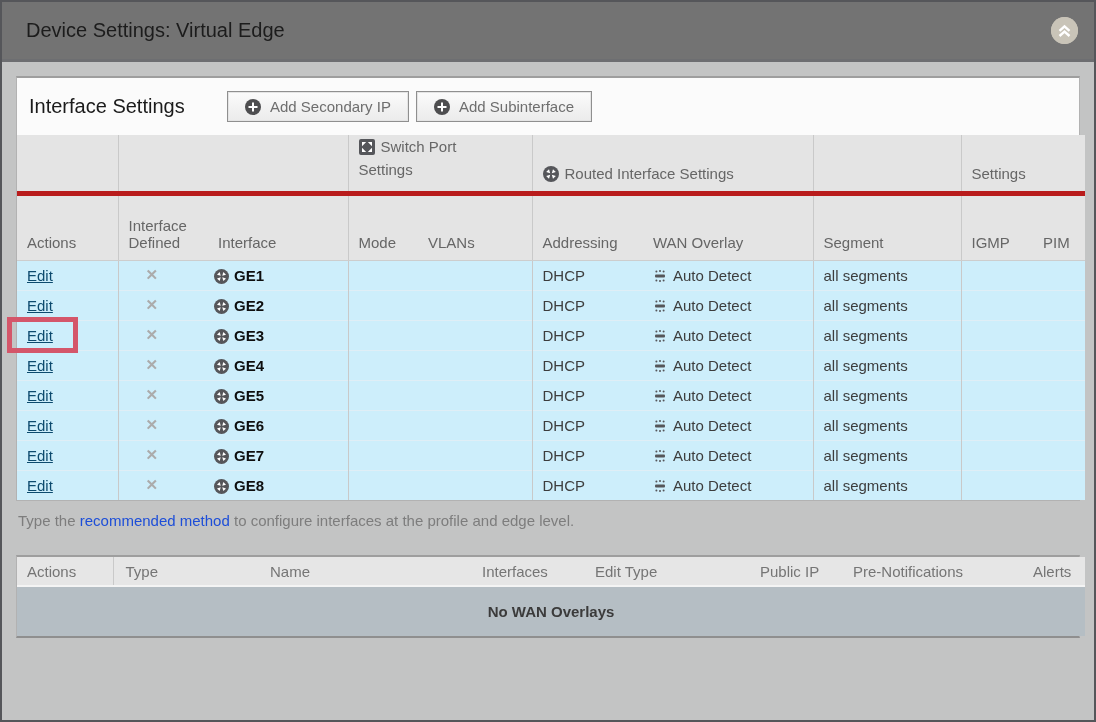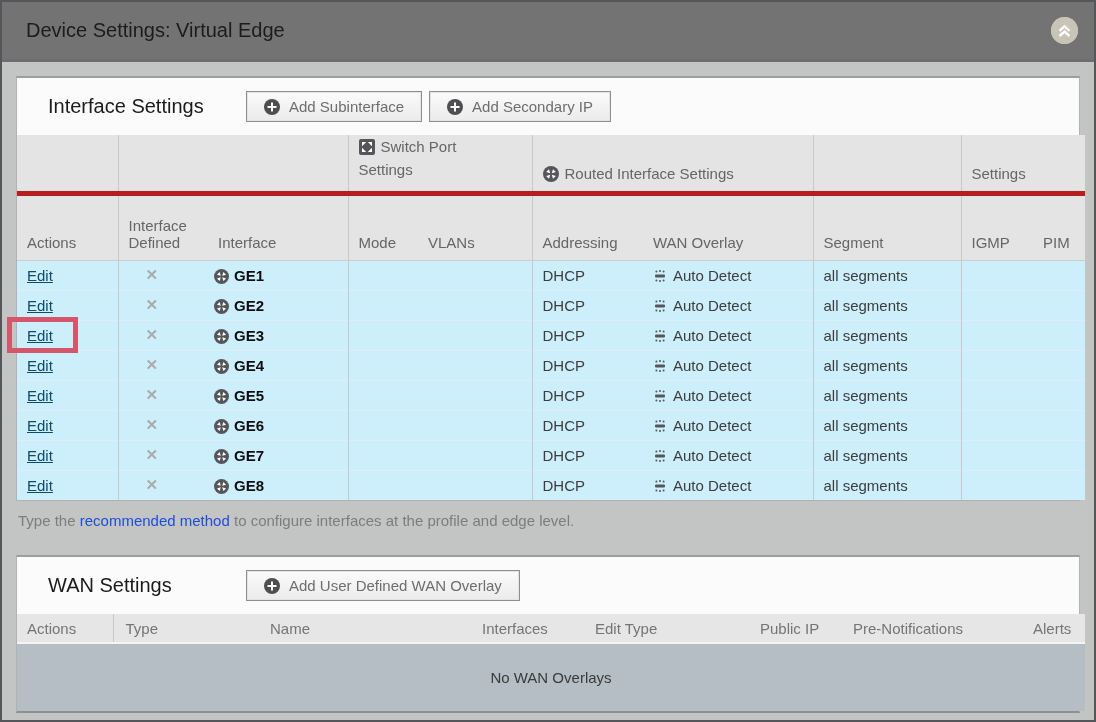--- a/index.html
+++ b/index.html
@@ -15,21 +15,21 @@
     display:flex; align-items:center; padding:0 16px 0 24px;
   }
   .titlebar .ttl { flex:1; font-size:20px; color:#1c1c1c; font-weight:400; }
   .collapse-btn {
     width:27px; height:27px; border-radius:50%; background:#c9c4b8;
     border:none; display:flex; align-items:center; justify-content:center; cursor:pointer;
   }
   
   .content { padding:14px 14px 0 14px; }
   .panel { background:#fbfbfb; border:1px solid #b2b2b2; border-top:2px solid #9e9e9e; }
-  .panel-head { display:flex; align-items:center; padding:13px 0 13px 31px; }
+  .panel-head { display:flex; align-items:center; padding:13px 0 13px 12px; }
   .panel-title { font-size:20px; color:#1b1b1b; width:198px; flex:none; }
   .btn {
     display:inline-flex; align-items:center; gap:9px; height:31px; padding:0 17px;
     background:linear-gradient(#fbfbfb,#ebebeb); border:1px solid #8f8f8f;
     box-shadow:inset 0 0 0 1px #e4e4e4; margin-right:7px;
     color:#6e6e6e; font-size:15px; cursor:pointer; white-space:nowrap;
   }
   svg { display:block; }
   .inl { display:inline-block; vertical-align:middle; }
   
@@ -61,22 +61,22 @@
   
   .note { margin:11px 2px 26px 2px; font-size:15px; color:#7d7d7d; }
   .note a { color:#1d4ed8; text-decoration:none; cursor:pointer; }
   
   .wan-table thead th {
     background:#e6e6e6; color:#757575; font-size:15px; font-weight:400;
     height:29px; text-align:left; padding:0 0 0 12px; vertical-align:middle;
   }
   .wan-table thead th:first-child { padding-left:10px; }
   .wan-empty td {
-    background:#b5bec4; height:68px; text-align:center;
-    color:#3b3b3b; font-size:15px; border-top:2px solid #f4f4f4;
+    background:#b5bec4; height:50px; text-align:center;
+    color:#3b3b3b; font-size:15px; border-top:2px solid #f4f4f4;font-weight:bold;
   }
   .panel.wan { border-bottom:2px solid #8f8f8f; }
 </style>
 </head>
 <body>
 
 <div class="screen">
 
   <div class="titlebar">
     <div class="ttl">Device Settings: Virtual Edge</div>
@@ -97,31 +97,31 @@
       <div class="panel-head">
         <span class="panel-title">Interface Settings</span>
         <button class="btn">
           <span>
             <svg width="16" height="16" viewBox="0 0 16 16">
               <circle cx="8" cy="8" r="8" fill="#4e4e50"></circle>
               <rect x="7" y="3.5" width="2" height="9" fill="#ffffff"></rect>
               <rect x="3.5" y="7" width="9" height="2" fill="#ffffff"></rect>
             </svg>
           </span>
-          <span>Add Subinterface</span>
+          <span>Add Secondary IP</span>
         </button>
         <button class="btn">
           <span>
             <svg width="16" height="16" viewBox="0 0 16 16">
               <circle cx="8" cy="8" r="8" fill="#4e4e50"></circle>
               <rect x="7" y="3.5" width="2" height="9" fill="#ffffff"></rect>
               <rect x="3.5" y="7" width="9" height="2" fill="#ffffff"></rect>
             </svg>
           </span>
-          <span>Add Secondary IP</span>
+          <span>Add Subinterface</span>
         </button>
       </div>
 
       <table class="iface-table">
         <colgroup>
           <col style="width:101px">
             <col style="width:90px">
             <col style="width:140px">
           <col style="width:70px">
             <col style="width:114px">
@@ -484,33 +484,20 @@
   </tr>
           </tbody>
       </table>
     </div>
 
     <div class="note">
       <span>Type the </span><a>recommended method</a><span> to configure interfaces at the profile and edge level.</span>
     </div>
 
     <div class="panel wan">
-      <div class="panel-head">
-        <span class="panel-title">WAN Settings</span>
-        <button class="btn">
-          <span>
-            <svg width="16" height="16" viewBox="0 0 16 16">
-              <circle cx="8" cy="8" r="8" fill="#4e4e50"></circle>
-              <rect x="7" y="3.5" width="2" height="9" fill="#ffffff"></rect>
-              <rect x="3.5" y="7" width="9" height="2" fill="#ffffff"></rect>
-            </svg>
-          </span>
-          <span>Add User Defined WAN Overlay</span>
-        </button>
-      </div>
 
       <table class="wan-table">
         <colgroup>
           <col style="width:96px">
             <col style="width:145px">
             <col style="width:212px">
             <col style="width:113px">
           <col style="width:165px">
             <col style="width:93px">
             <col style="width:180px">

